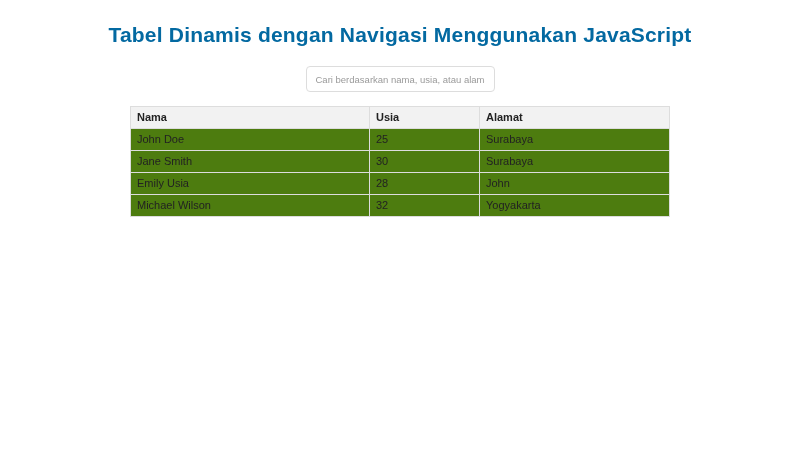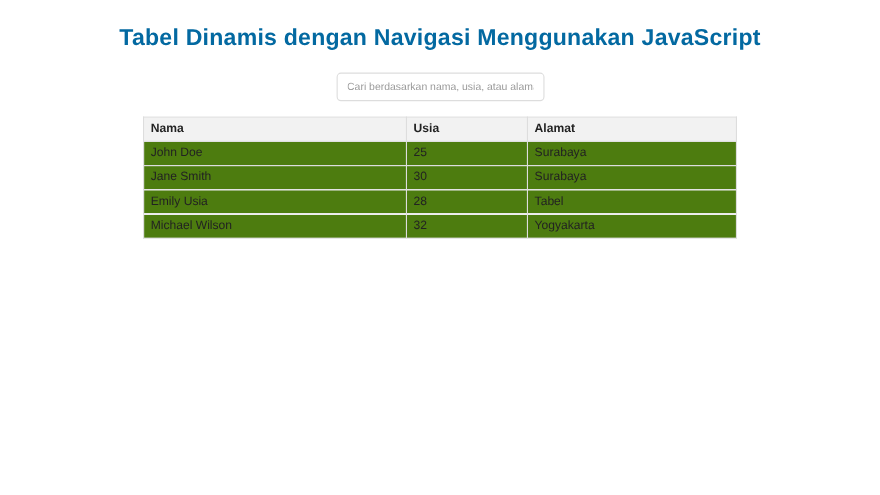--- a/index.html
+++ b/index.html
@@ -97,21 +97,21 @@
       <td>Surabaya</td>
     </tr>
     <tr>
       <td>Jane Smith</td>
       <td>30</td>
       <td>Surabaya</td>
     </tr>
     <tr>
       <td>Emily Usia</td>
       <td>28</td>
-      <td>Tabel</td>
+      <td>John</td>
     </tr>
     <tr>
       <td>Michael Wilson</td>
       <td>32</td>
       <td>Yogyakarta</td>
     </tr>
   </tbody>
 </table>
 
 </body></html>

